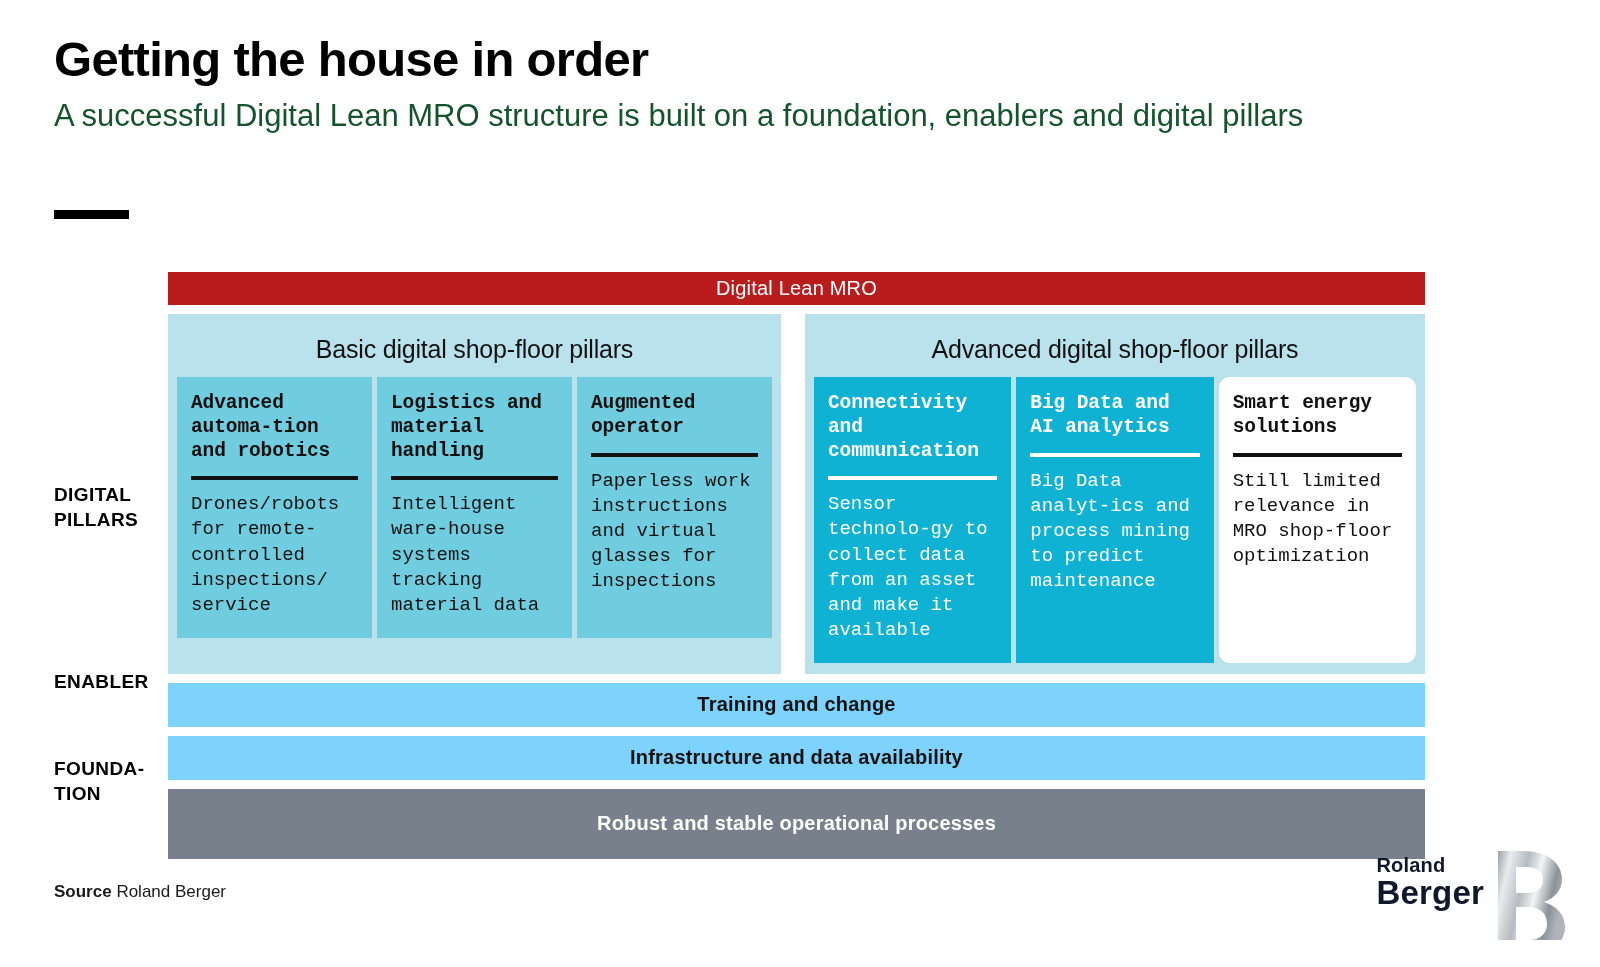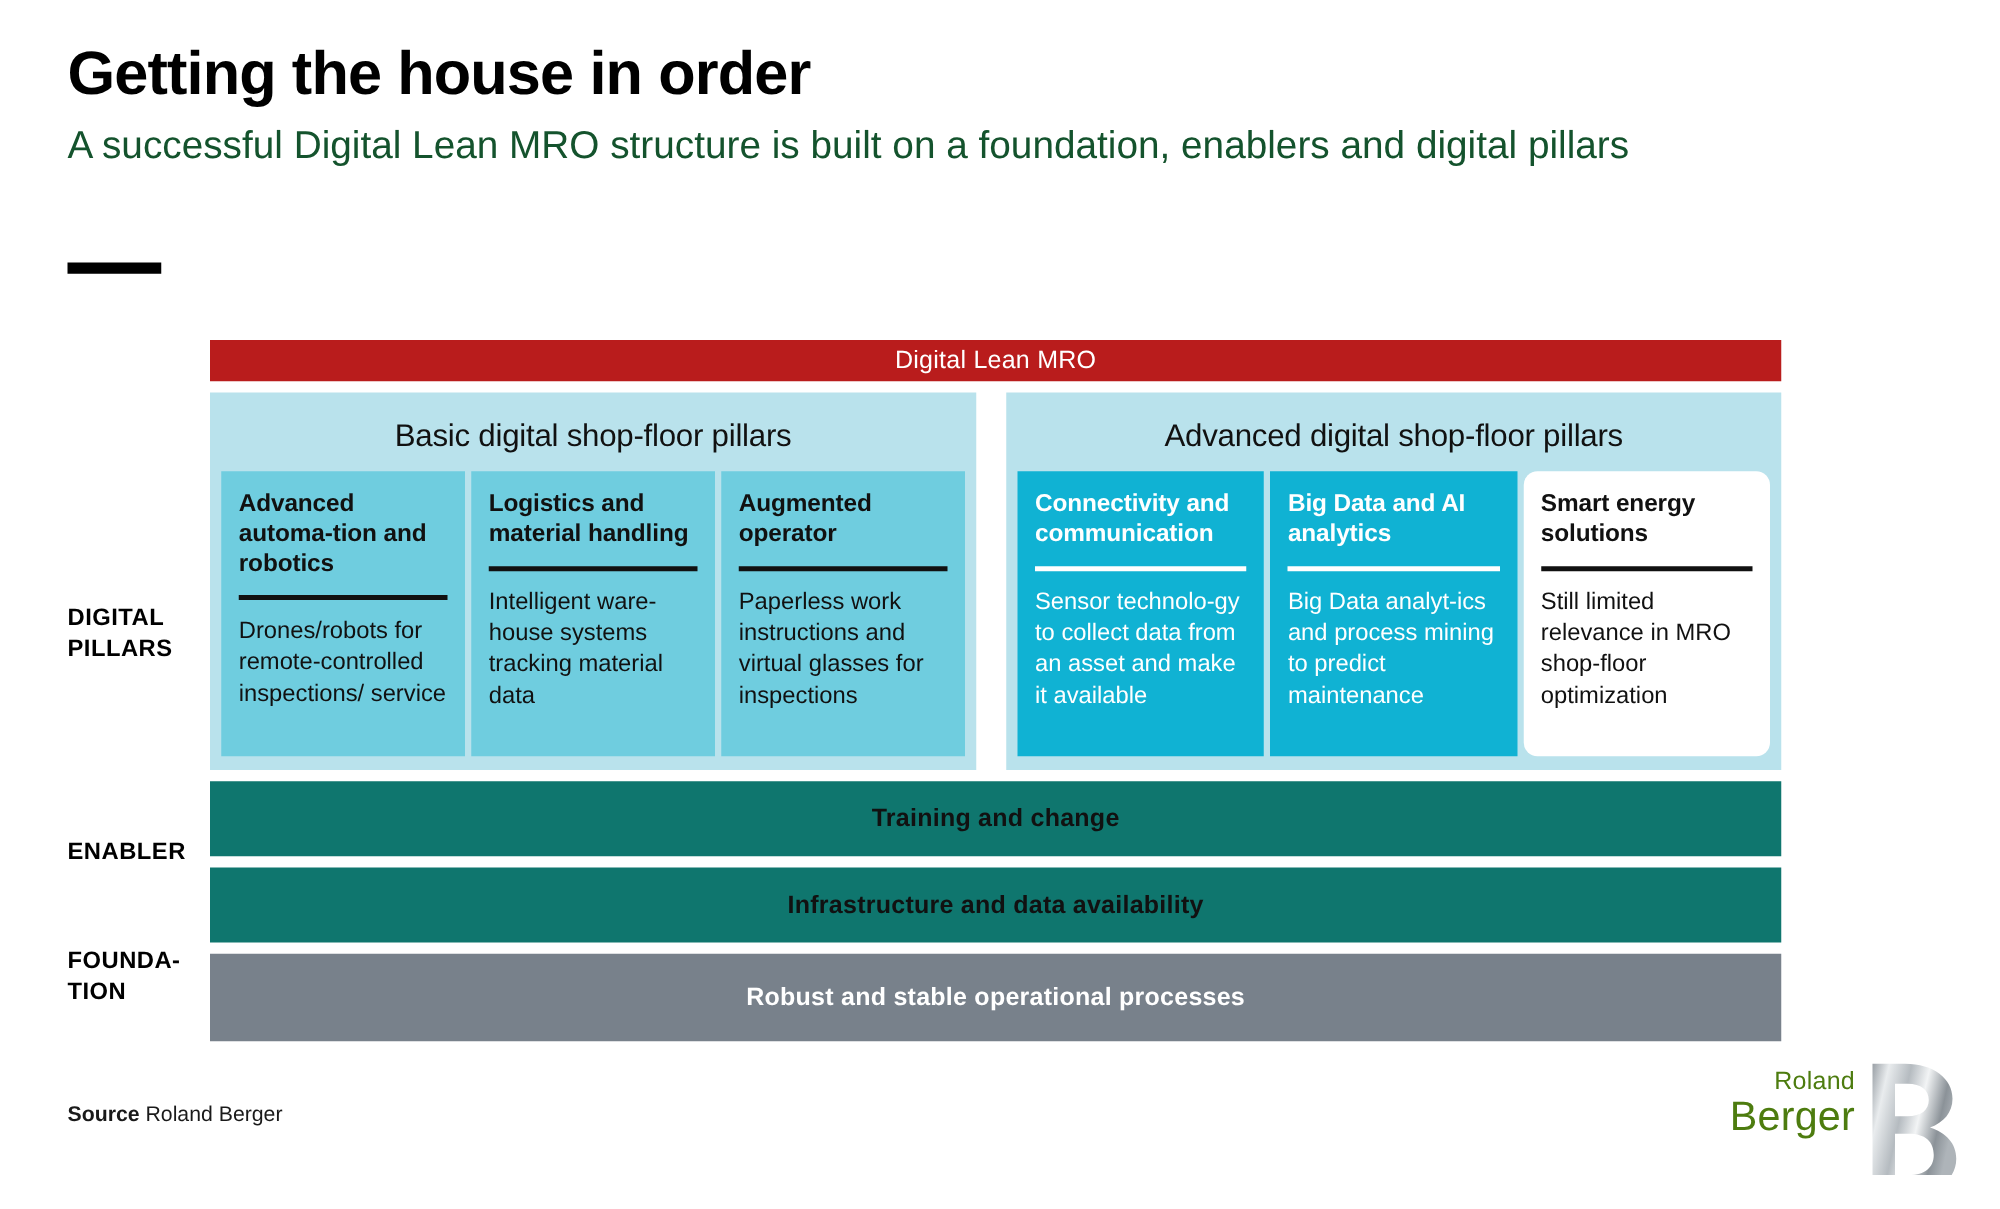--- a/index.html
+++ b/index.html
@@ -105,20 +105,21 @@
     font-weight: normal;
     color: #111111;
     text-align: center;
     padding: 10px 0 13px 0;
     letter-spacing: -0.2px;
   }
 
   .pillar-cols {
     display: flex;
     gap: 5px;
+    font-family: Liberation Mono, monospace;
   }
   .pillar-card {
     flex: 1 1 0;
     padding: 15px 14px 20px 14px;
     box-sizing: border-box;
     min-height: 228px;
   }
   .pillar-card.basic {
     background: #6FCDDF;
   }
@@ -164,22 +165,22 @@
 
   
   .bar {
     display: flex;
     align-items: center;
     justify-content: center;
     font-weight: bold;
     letter-spacing: 0.2px;
   }
   .bar-enabler {
-    height: 60px;
-    background: #0f766e;
+    height: 44px;
+    background: #7dd3fc;
     color: #111111;
     font-size: 20px;
     margin-top: 9px;
   }
   .bar-foundation {
     height: 70px;
     background: #78818B;
     color: #ffffff;
     font-size: 20px;
     margin-top: 9px;
@@ -199,23 +200,24 @@
     position: absolute;
     right: 28px;
     top: 845px;
     width: 220px;
     height: 95px;
   }
   #logo-wordmark {
     position: absolute;
     right: 88px;
     top: 10px;
-    text-align: right;
+    text-align: left;
     line-height: 1;
-    color: #4d7c0f;
+    color: #0f172a;
+    font-weight: bold;
   }
   #logo-roland {
     font-size: 20px;
     letter-spacing: 0.2px;
   }
   #logo-berger {
     font-size: 33px;
     letter-spacing: 0.2px;
     margin-top: 1px;
   }

